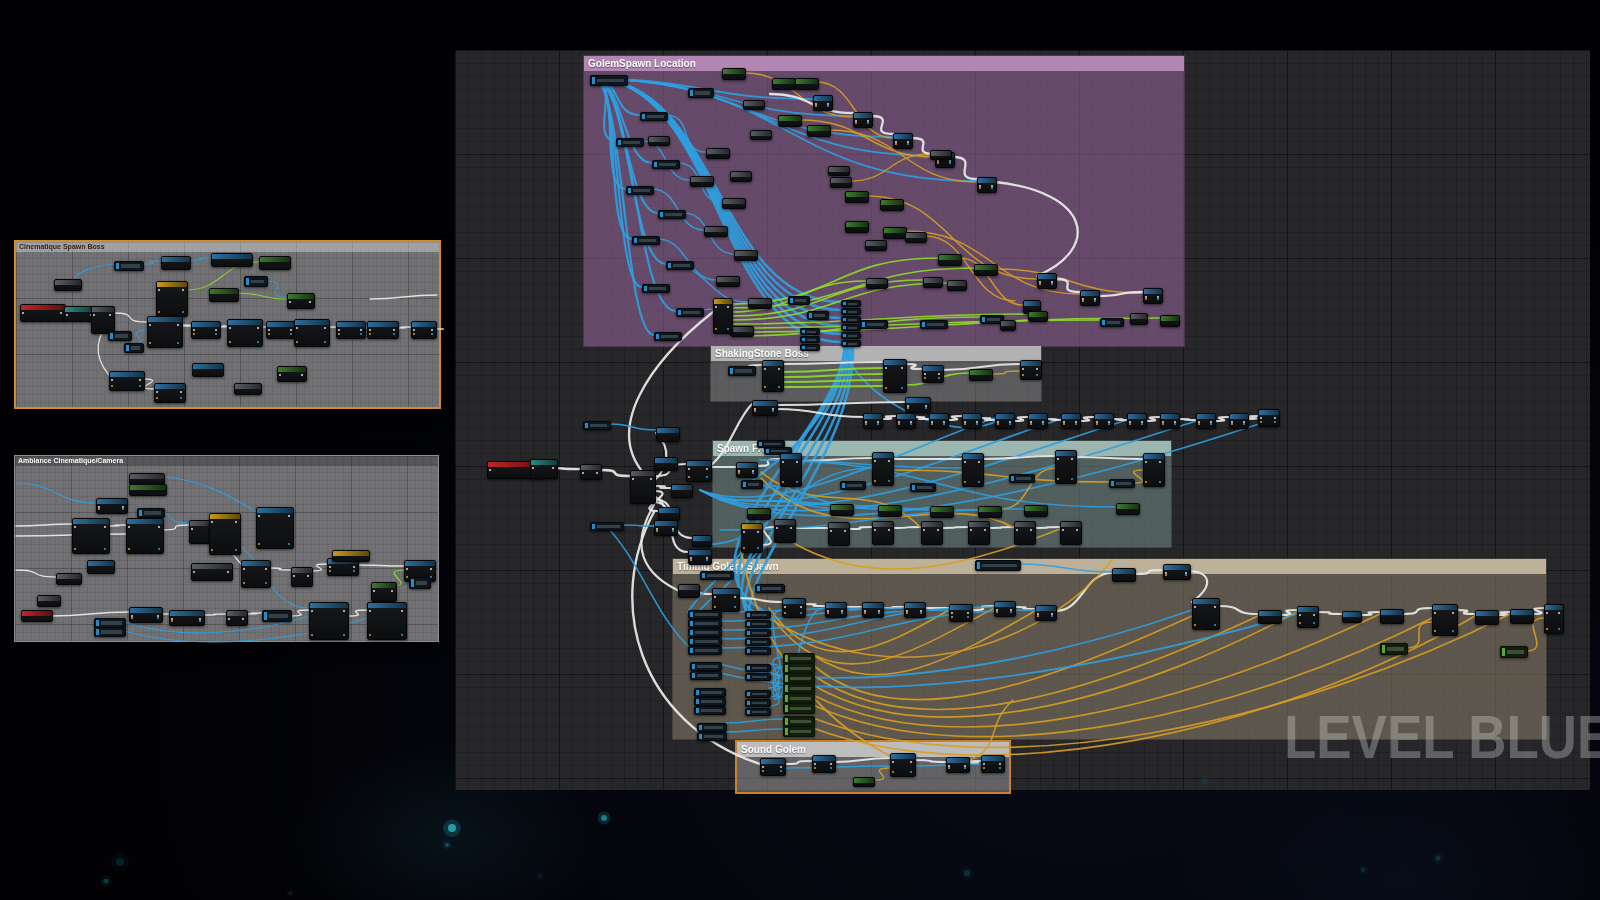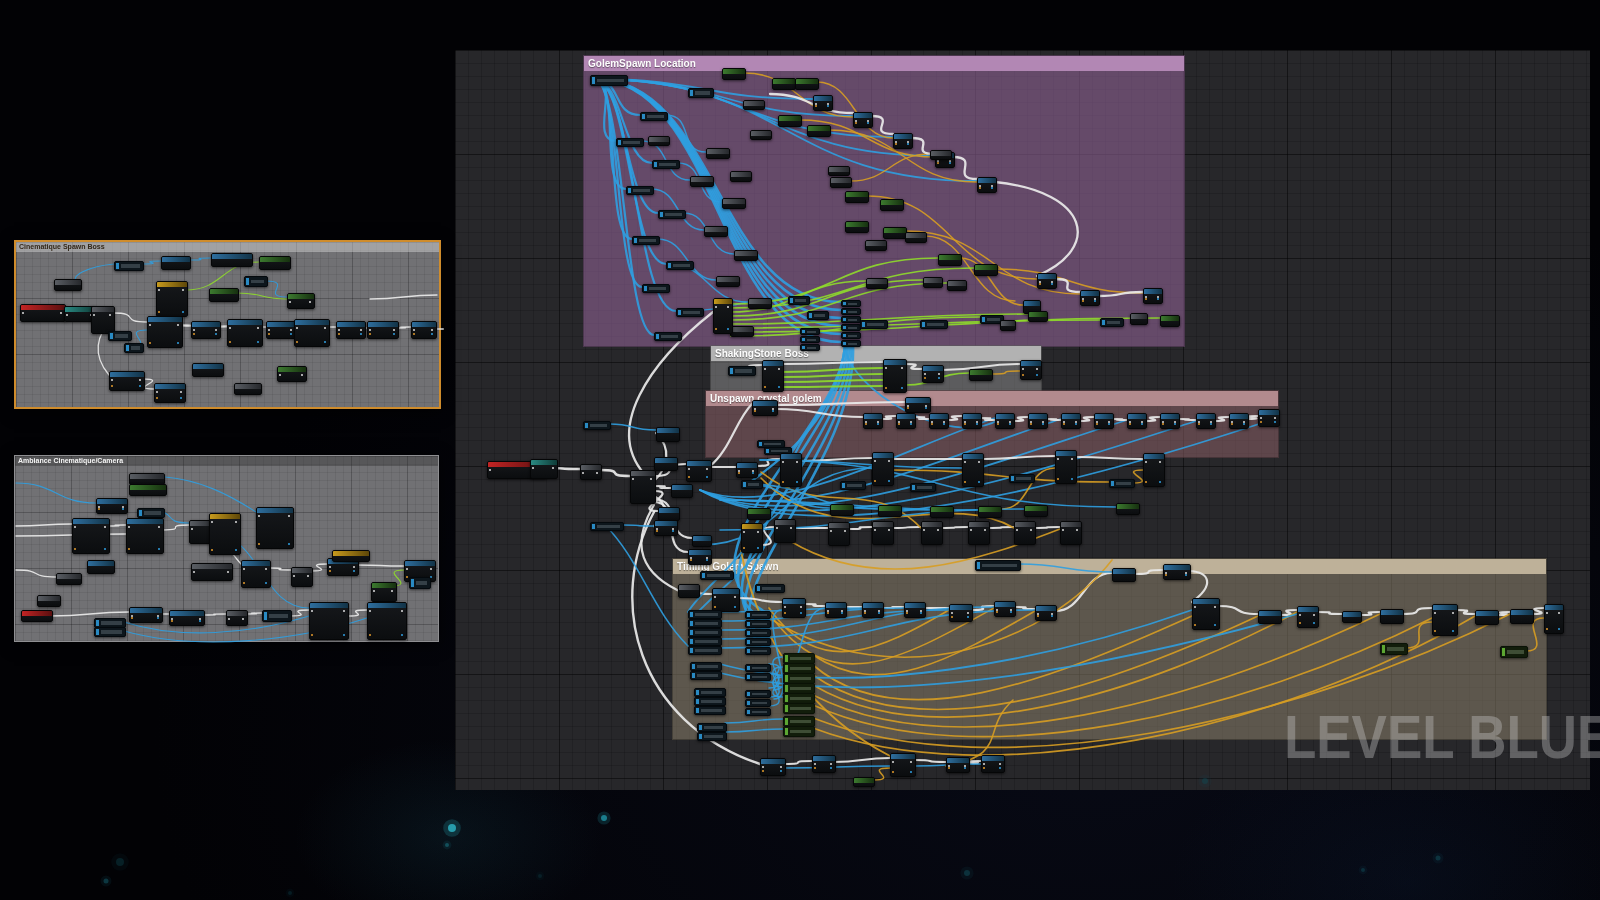--- a/index.html
+++ b/index.html
@@ -88,25 +88,28 @@
 <div id="stage">
 
   <div id="graph"></div>
 
   <div class="comment cm1">
     <div class="chd">GolemSpawn Location</div>
   </div>
   <div class="comment cm2">
     <div class="chd">ShakingStone Boss</div>
   </div>
-  <div class="comment cm3">
-    <div class="chd">Unspawn crystal golem</div>
+  <div class="comment cm4">
+    <div class="chd">Spawn FX</div>
   </div>
   <div class="comment cm5">
     <div class="chd">Timing Golem Spawn</div>
+  </div>
+  <div class="comment cm6">
+    <div class="chd">Sound Golem</div>
   </div>
 
   <div class="panel" id="panel1">
     <div class="ptitle">Cinematique Spawn Boss</div>
   </div>
   <div class="panel" id="panel2">
     <div class="ptitle">Ambiance Cinematique/Camera</div>
   </div>
 
   <div id="watermark">LEVEL BLUE</div>

